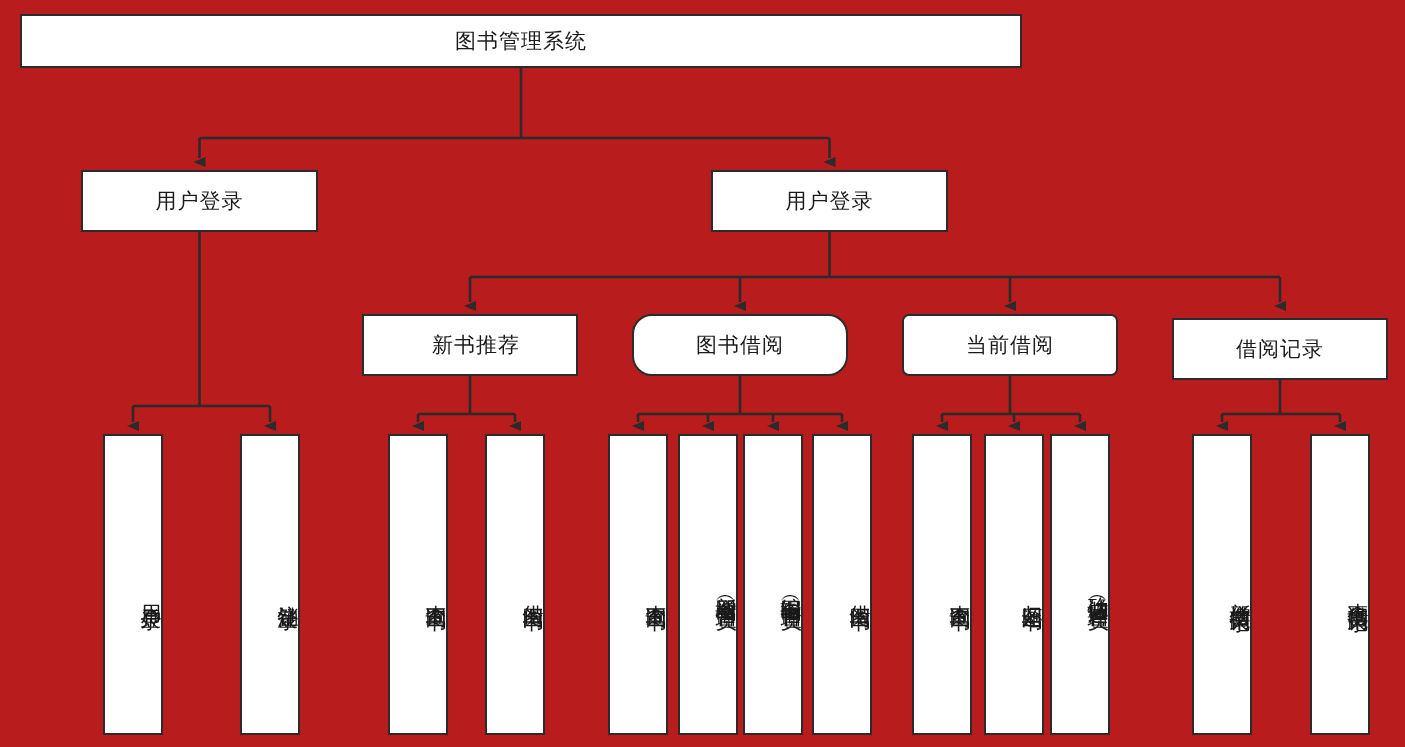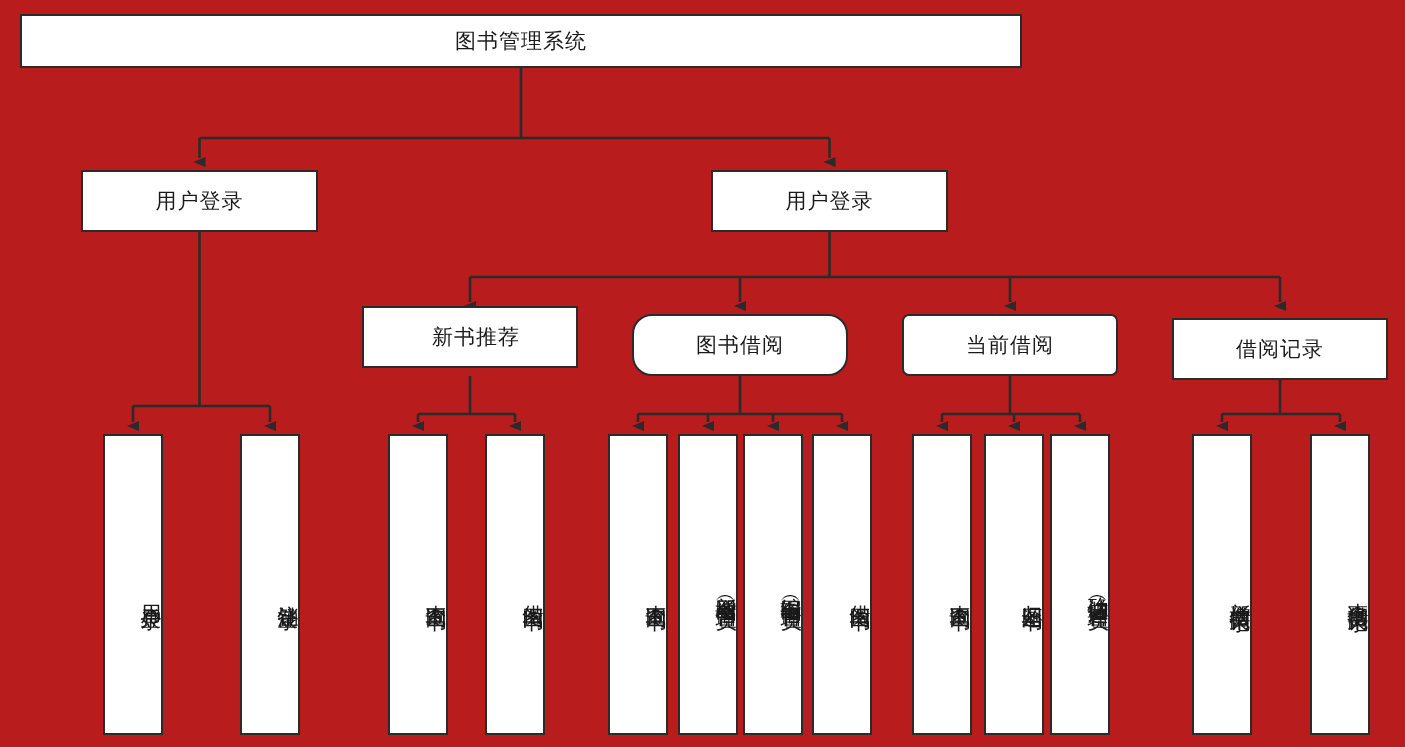--- a/index.html
+++ b/index.html
@@ -115,21 +115,21 @@
   <div id="nodes">
       <div class="node horiz" style="left: 20px; top: 14px; width: 1002px; height: 54px;">
         <span class="txt">图书管理系统</span>
       </div>
       <div class="node horiz" style="left: 81px; top: 170px; width: 237px; height: 62px;">
         <span class="txt">用户登录</span>
       </div>
       <div class="node horiz" style="left: 711px; top: 170px; width: 237px; height: 62px;">
         <span class="txt">用户登录</span>
       </div>
-      <div class="node horiz" style="left: 362px; top: 306px; width: 216px; height: 62px; padding-left: 12px;">
+      <div class="node horiz" style="left: 362px; top: 314px; width: 216px; height: 62px; padding-left: 12px;">
         <span class="txt">新书推荐</span>
       </div>
       <div class="node horiz" style="left: 632px; top: 314px; width: 216px; height: 62px; border-radius: 20px;">
         <span class="txt">图书借阅</span>
       </div>
       <div class="node horiz" style="left: 902px; top: 314px; width: 216px; height: 62px; border-radius: 7px;">
         <span class="txt">当前借阅</span>
       </div>
       <div class="node horiz" style="left: 1172px; top: 318px; width: 216px; height: 62px; font-family: Liberation Serif, serif;">
         <span class="txt">借阅记录</span>

